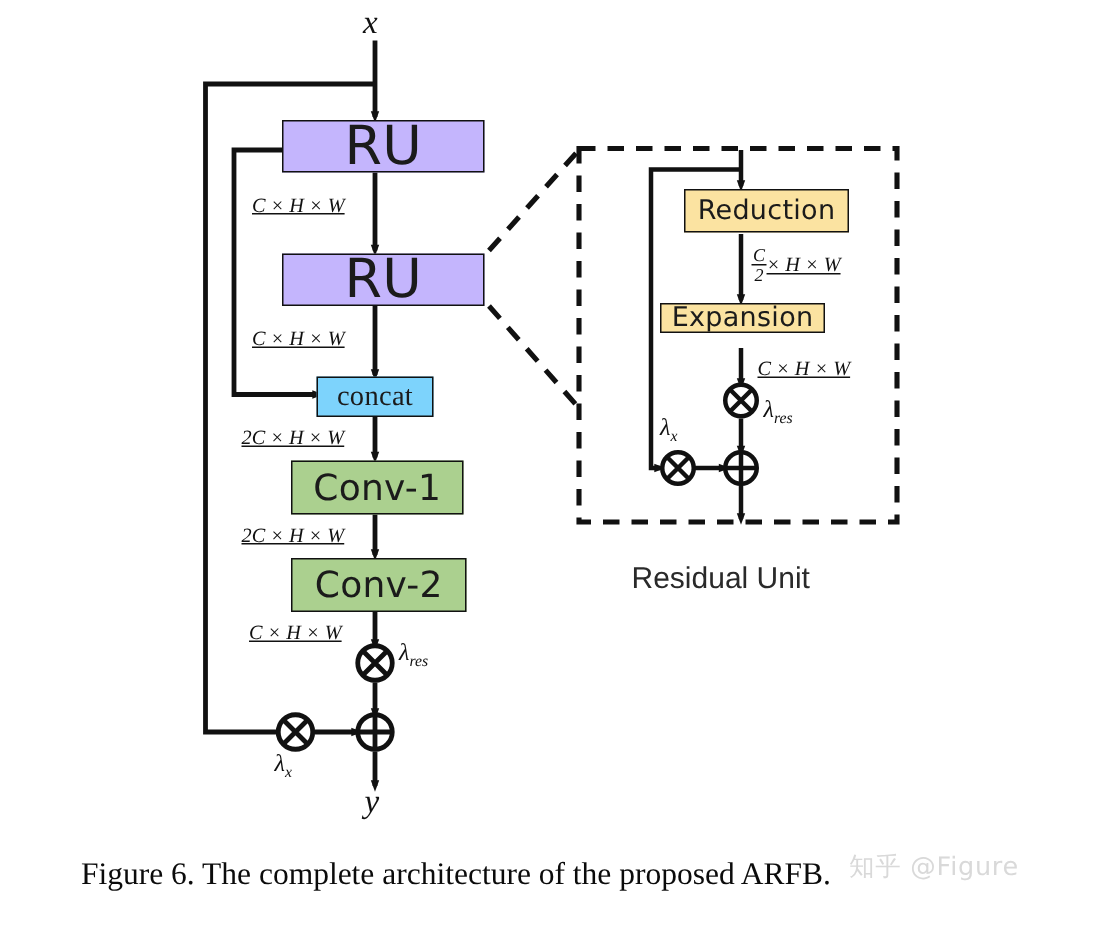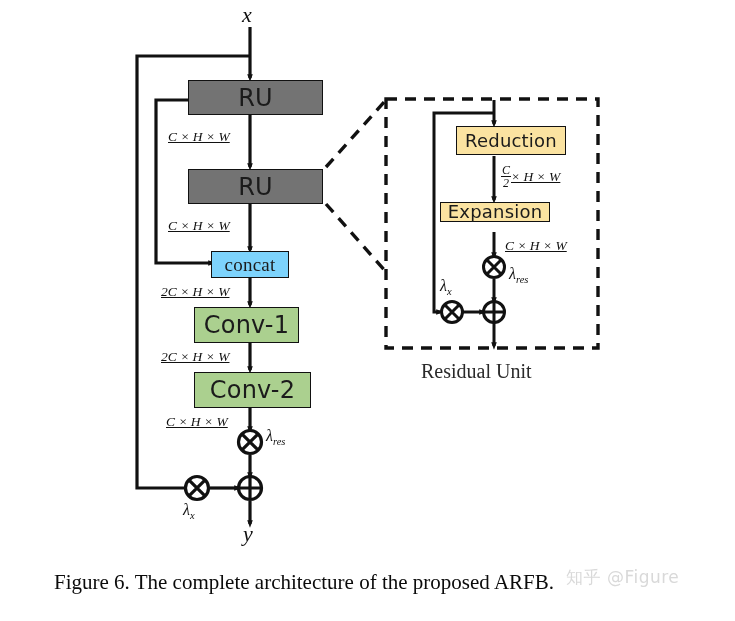--- a/index.html
+++ b/index.html
@@ -35,22 +35,22 @@
     display: flex;
     align-items: center;
     justify-content: center;
     color: #1b1b1b;
     font-family: "DejaVu Sans", sans-serif;
     letter-spacing: 0.2px;
     line-height: 1;
     white-space: nowrap;
   }
   .box-ru {
-    background: #737373;
-    font-size: 24px;
+    background: #c4b5fd;
+    font-size: 36px;
   }
   .box-green {
     background: #abd08f;
     font-size: 24px;
   }
   .box-yellow {
     background: #fbe3a1;
     font-size: 18px;
   }
   .box-plain {
@@ -97,25 +97,26 @@
     vertical-align: middle;
     text-align: center;
     line-height: 1.02;
     position: relative;
     top: -1px;
   }
   .frac .num { display: block; font-size: 12px; padding: 0 1px; }
   .frac .den { display: block; font-size: 12px; padding: 0 1px; border-top: 1px solid #111; }
   .panel-caption {
     position: absolute;
-    font-family: Liberation Serif, serif;
+    font-family: Liberation Sans, sans-serif;
     font-size: 20px;
     color: #2a2a2a;
     white-space: nowrap;
     line-height: 1;
+    margin-top: 15px;
   }
   
   .fig-caption {
     position: absolute;
     left: 0;
     top: 570px;
     width: 608px;
     text-align: center;
     font-family: "Liberation Serif", serif;
     font-size: 21px;
@@ -220,21 +221,21 @@
     </div>
 
     <div class="box box-ru" style="left:188px; top:169px; width:135px; height:35px;">
       <span>RU</span>
     </div>
 
     <div class="box box-plain" style="left:211px; top:251px; width:78px; height:27px;">
       <span>concat</span>
     </div>
 
-    <div class="box box-green" style="left:194px; top:307px; width:105px; height:36px;">
+    <div class="box box-green" style="left:194px; top:307px; width:115px; height:36px;">
       <span>Conv-1</span>
     </div>
 
     <div class="box box-green" style="left:194px; top:372px; width:117px; height:36px;">
       <span>Conv-2</span>
     </div>
 
     <div class="tag-lg" style="left:242px; top:4px;">x</div>
     <div class="tag-lg" style="left:243px; top:523px;">y</div>
 

